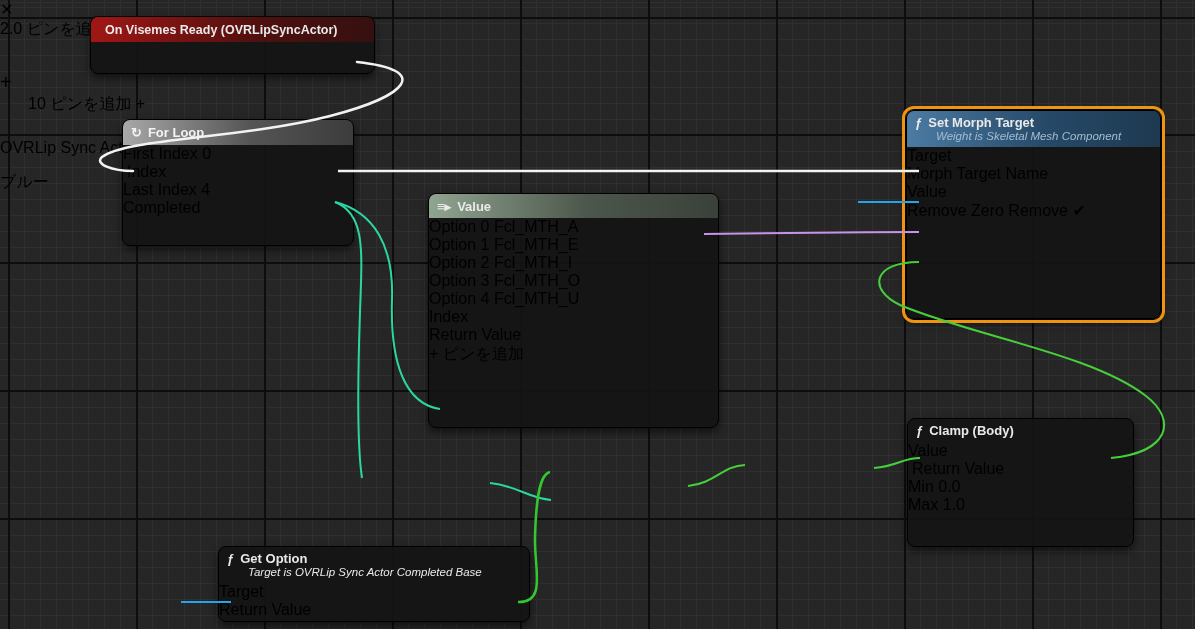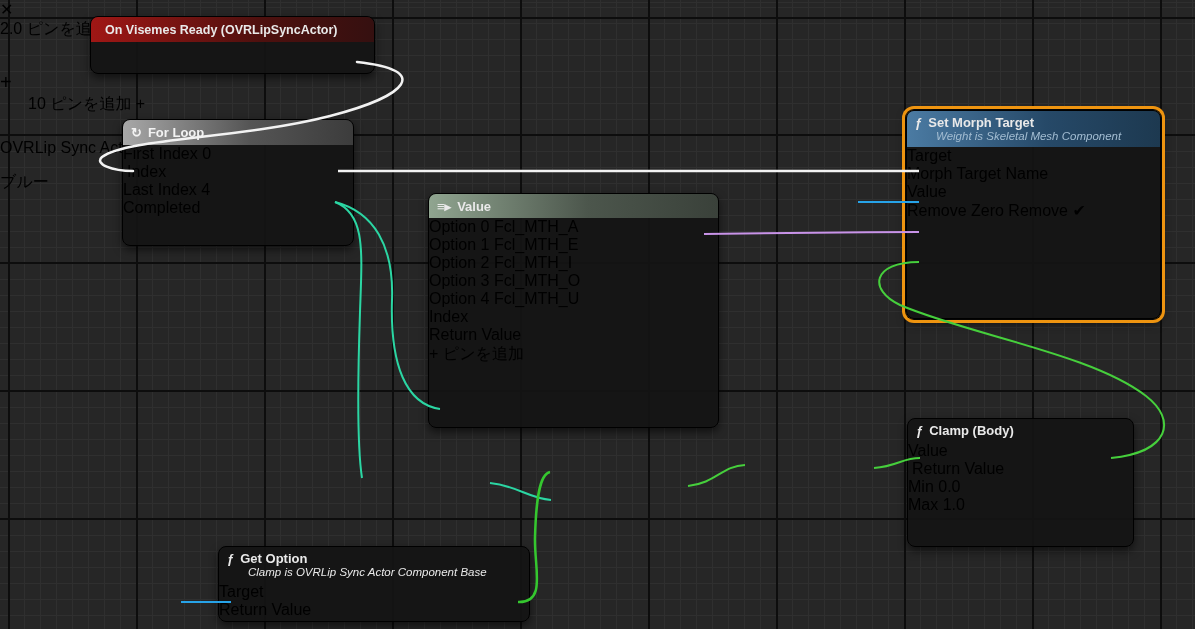--- a/index.html
+++ b/index.html
@@ -271,21 +271,21 @@
       </span>
     </div>
   </div>
 
   <div class="node" style="left:218px;top:546px;width:310px;height:74px;">
     <div class="hdr hdr-green hdr2">
       <div class="trow">
         <span class="ficon">ƒ</span>
         <span>Get Option</span>
       </div>
-      <div class="sub">Clamp is OVRLip Sync Actor Component Base</div>
+      <div class="sub">Target is OVRLip Sync Actor Completed Base</div>
     </div>
     <div class="prow" style="top:48px;left:13px;">
       <span class="pin filled c-obj"></span>
       <span>Target</span>
     </div>
     <div class="prow r" style="top:48px;right:9px;">
       <span class="pingrid"></span>
       <span>Return Value</span>
     </div>
   </div>

